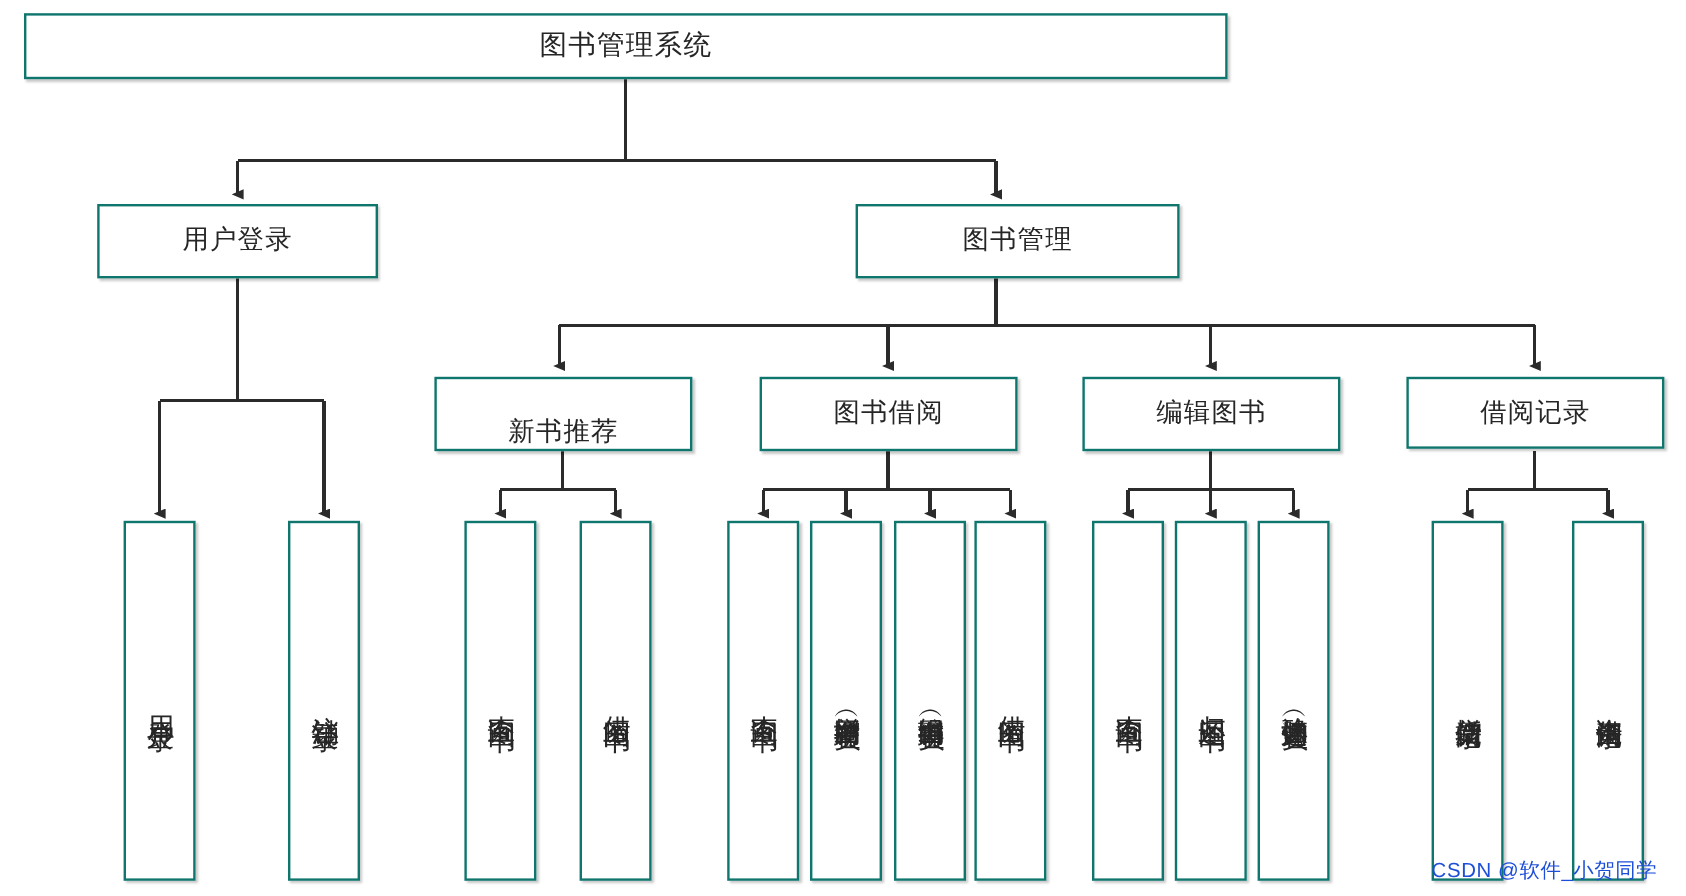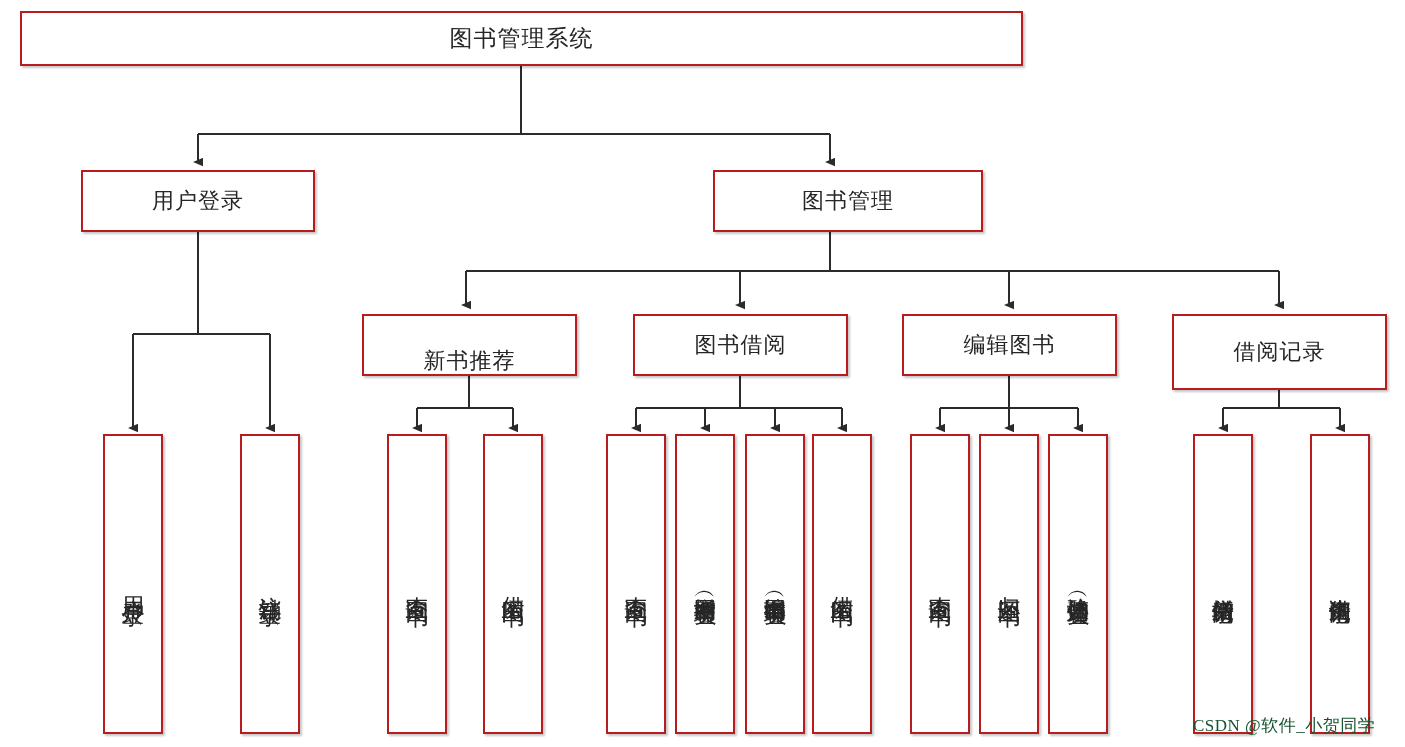--- a/index.html
+++ b/index.html
@@ -24,21 +24,21 @@
     left: 0;
     top: 0;
     width: 1405px;
     height: 747px;
     pointer-events: none;
   }
   .node {
     position: absolute;
     box-sizing: border-box;
     background: #ffffff;
-    border: 2px solid #b91c1c;
+    border: 2px solid #0f766e;
     box-shadow: 2px 2px 2px rgba(0,0,0,0.22);
     display: flex;
     align-items: center;
     justify-content: center;
     color: #262626;
   }
   .node .label {
     display: block;
     text-align: center;
     line-height: 1.18;
@@ -68,24 +68,24 @@
   }
   .node.vert.tight .label {
     font-size: 22px;
     letter-spacing: 1px;
   }
   #watermark {
     position: absolute;
     left: 1193px;
     top: 714px;
     font-size: 17px;
-    color: #14532d;
+    color: #1d4ed8;
     letter-spacing: 0.5px;
     white-space: nowrap;
-    font-family: Liberation Serif, serif;
+    font-family: Liberation Sans, sans-serif;
   }
 </style>
 </head>
 <body>
 
 <div id="canvas">
 
   <svg id="wires" viewBox="0 0 1405 747" width="1405" height="747" xmlns="http://www.w3.org/2000/svg">
     <defs>
       <marker id="arrow" markerWidth="10" markerHeight="10" refX="4.2" refY="5" orient="auto" markerUnits="userSpaceOnUse">
@@ -149,21 +149,21 @@
 
   <div class="node horiz" style="left:362px; top:314px; width:215px; height:62px;align-items:flex-end;">
     <span class="label">新书推荐</span>
   </div>
   <div class="node horiz" style="left:633px; top:314px; width:215px; height:62px;">
     <span class="label">图书借阅</span>
   </div>
   <div class="node horiz" style="left:902px; top:314px; width:215px; height:62px;">
     <span class="label">编辑图书</span>
   </div>
-  <div class="node horiz" style="left:1172px; top:314px; width:215px; height:76px;font-family:Liberation Serif, serif;">
+  <div class="node horiz" style="left:1172px; top:314px; width:215px; height:60px;font-family:Liberation Serif, serif;">
     <span class="label">借阅记录</span>
   </div>
 
   <div class="node vert" style="left:103px; top:434px; width:60px; height:300px;">
     <span class="label">用户登录</span>
   </div>
   <div class="node vert" style="left:240px; top:434px; width:60px; height:300px;">
     <span class="label">注销登录</span>
   </div>
 

